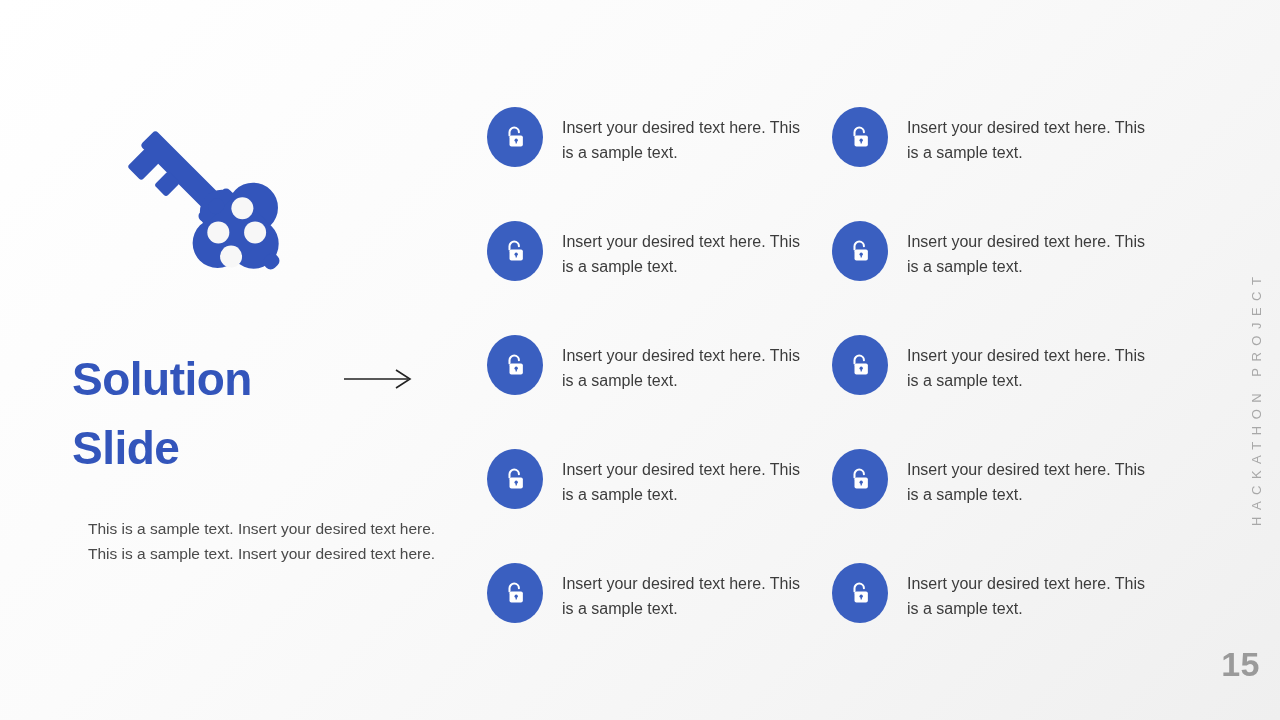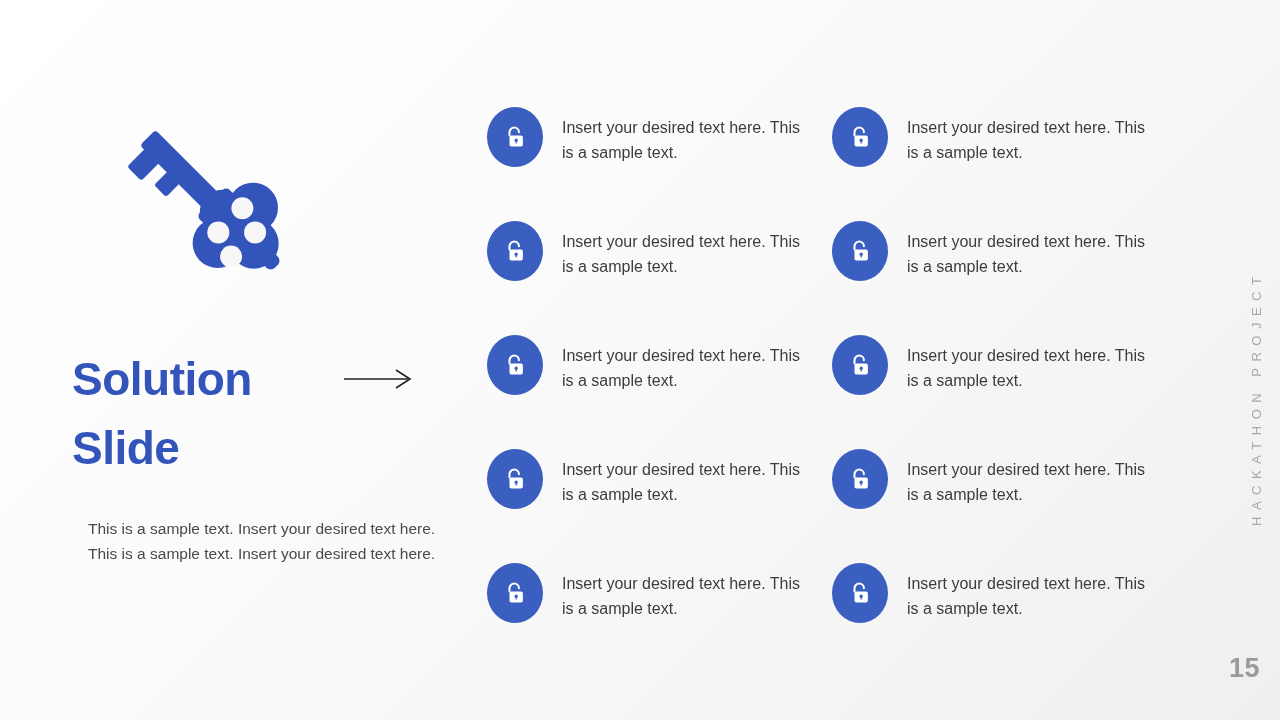--- a/index.html
+++ b/index.html
@@ -120,21 +120,21 @@
     font-size: 13px;
     letter-spacing: 6.5px;
     color: #a8a8a8;
     white-space: nowrap;
   }
 
   .page-number {
     position: absolute;
     right: 20px;
     bottom: 36px;
-    font-size: 27px;
+    font-size: 34px;
     font-weight: bold;
     color: #9a9a9a;
     letter-spacing: 0.5px;
   }
 </style>
 </head>
 <body>
 
 <div class="slide">
 

